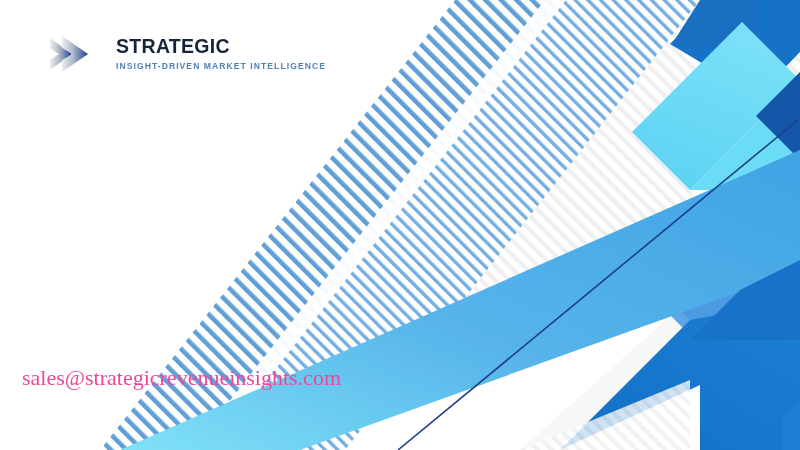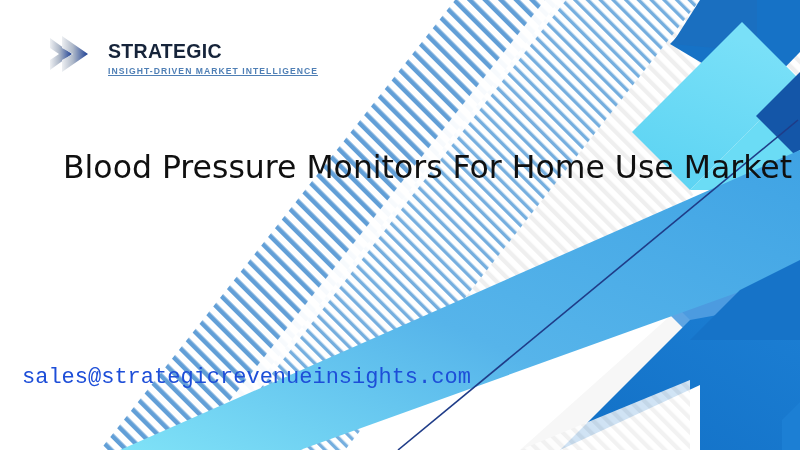--- a/index.html
+++ b/index.html
@@ -24,22 +24,22 @@
     height: 450px;
     pointer-events: none;
   }
 
   
   #logo-block {
     position: absolute;
     left: 48px;
     top: 30px;
     display: flex;
-    align-items: flex-end;
-    gap: 10px;
+    align-items: center;
+    gap: 18px;
     z-index: 5;
   }
   #logo-mark {
     width: 50px;
     height: 48px;
     flex: 0 0 auto;
     display: block;
   }
   #logo-text {
     display: flex;
@@ -57,21 +57,20 @@
   }
   .logo-tagline {
     font-family: "Liberation Sans", sans-serif;
     color: #4f7fb5;
     font-size: 8.6px;
     font-weight: bold;
     letter-spacing: 1.05px;
     line-height: 14px;
     margin-top: 3px;
     white-space: nowrap;
-    text-decoration: underline;
   }
 
   
   #headline {
     position: absolute;
     left: 63px;
     top: 147px;
     z-index: 6;
     font-family: "DejaVu Sans", sans-serif;
     font-size: 31.5px;
@@ -80,24 +79,24 @@
     white-space: nowrap;
     font-weight: normal;
   }
 
   
   #contact-email {
     position: absolute;
     left: 22px;
     top: 363px;
     z-index: 6;
-    font-family: Liberation Mono, monospace;
+    font-family: Liberation Serif, serif;
     font-size: 22px;
     line-height: 30px;
-    color: #1d4ed8;
+    color: #ec4899;
     white-space: nowrap;
   }
 </style>
 </head>
 <body>
 
 <div id="slide">
 
   <svg id="artwork" viewBox="0 0 800 450" width="800" height="450" xmlns="http://www.w3.org/2000/svg">
     <defs>
@@ -197,17 +196,16 @@
           <stop offset="100%" stop-color="#1C3F94"></stop>
         </linearGradient>
       </defs>
     </svg>
     <div id="logo-text">
       <div class="logo-line">STRATEGIC</div>
       <div class="logo-tagline">INSIGHT-DRIVEN MARKET INTELLIGENCE</div>
     </div>
   </div>
 
-  <div id="headline">Blood Pressure Monitors For Home Use Market</div>
 
   <div id="contact-email">sales@strategicrevenueinsights.com</div>
 
 </div>
 
 </body></html>

